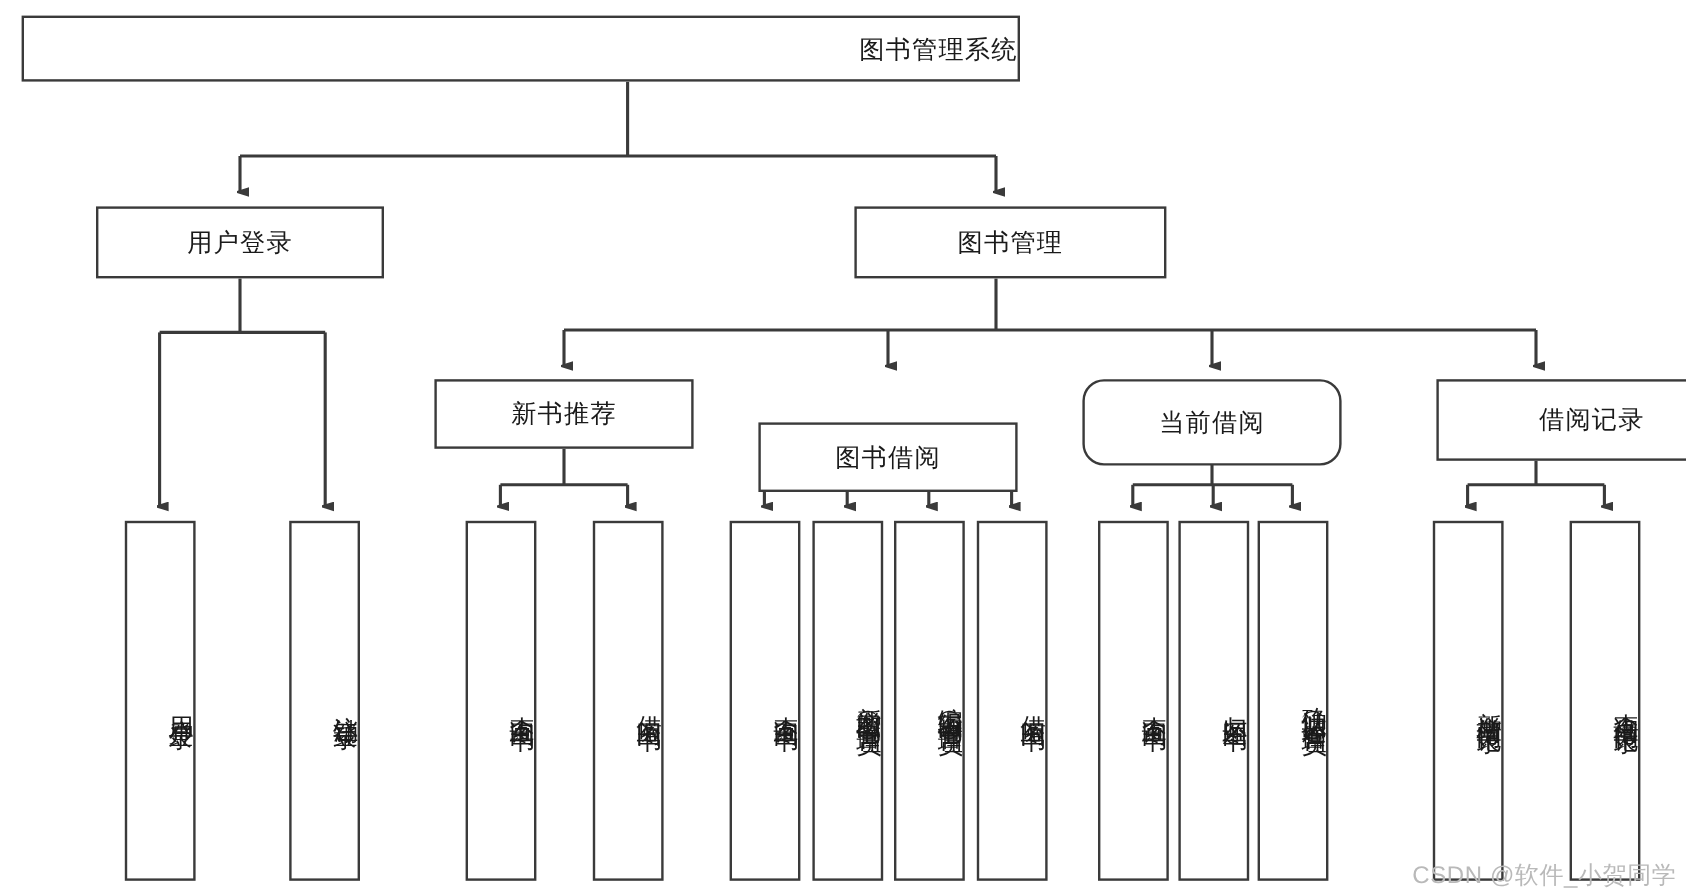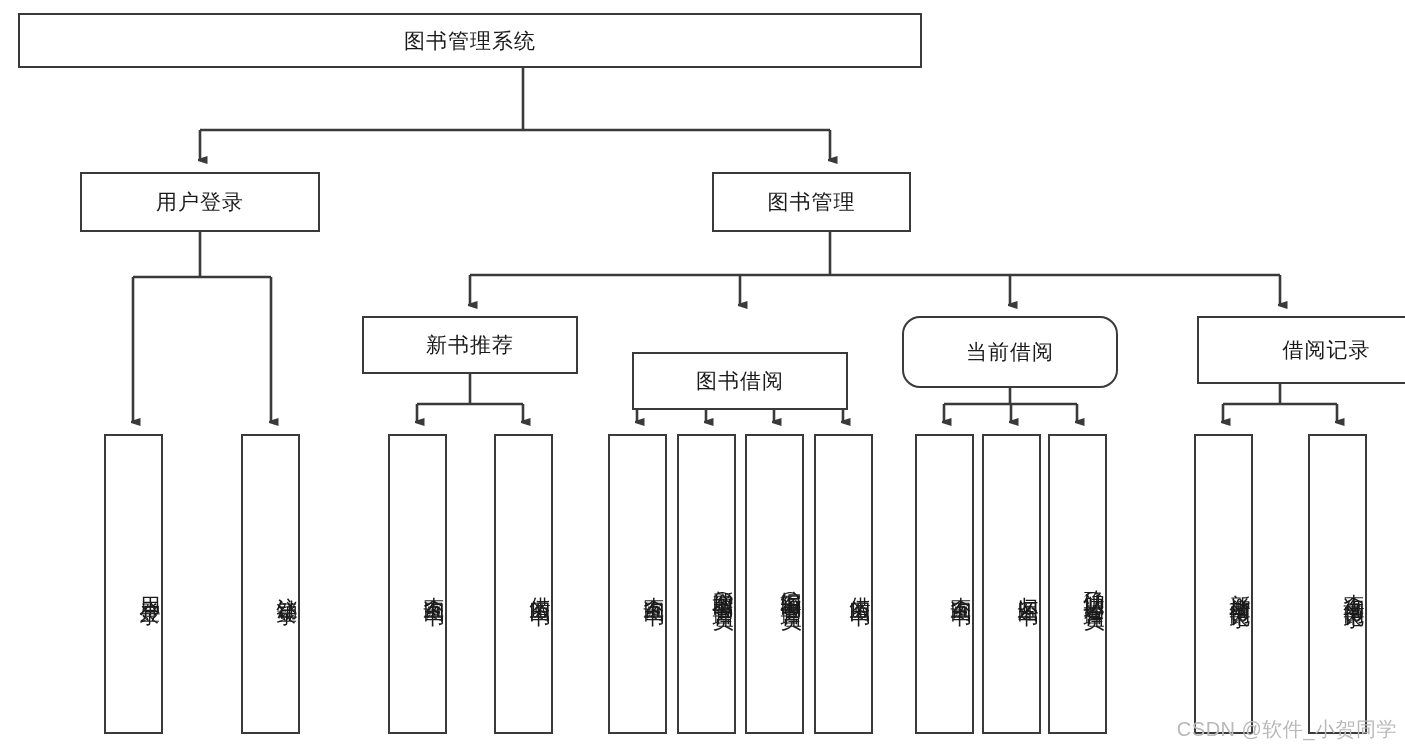--- a/index.html
+++ b/index.html
@@ -113,29 +113,29 @@
       <path d="M1011,404 L1011,422" marker-end="url(#arrow)"></path>
       <path d="M1077,404 L1077,422" marker-end="url(#arrow)"></path>
 
       <path d="M1280,374 L1280,404"></path>
       <path d="M1223,404 L1337,404"></path>
       <path d="M1223,404 L1223,422" marker-end="url(#arrow)"></path>
       <path d="M1337,404 L1337,422" marker-end="url(#arrow)"></path>
     </g>
   </svg>
 
-  <div class="node horiz" style="left:18px; top:13px; width:904px; height:55px;">
+  <div class="node horiz" style="left:18px; top:13px; width:832px; height:55px;justify-content:flex-end;">
     <span>图书管理系统</span>
   </div>
 
   <div class="node horiz" style="left:80px; top:172px; width:240px; height:60px;">
     <span>用户登录</span>
   </div>
 
-  <div class="node horiz" style="left:712px; top:172px; width:199px; height:60px;">
+  <div class="node horiz" style="left:712px; top:172px; width:260px; height:60px;">
     <span>图书管理</span>
   </div>
 
   <div class="node horiz" style="left:362px; top:316px; width:216px; height:58px;">
     <span>新书推荐</span>
   </div>
 
   <div class="node horiz" style="left:632px; top:316px; width:216px; height:58px;margin-top:36px;">
     <span>图书借阅</span>
   </div>

